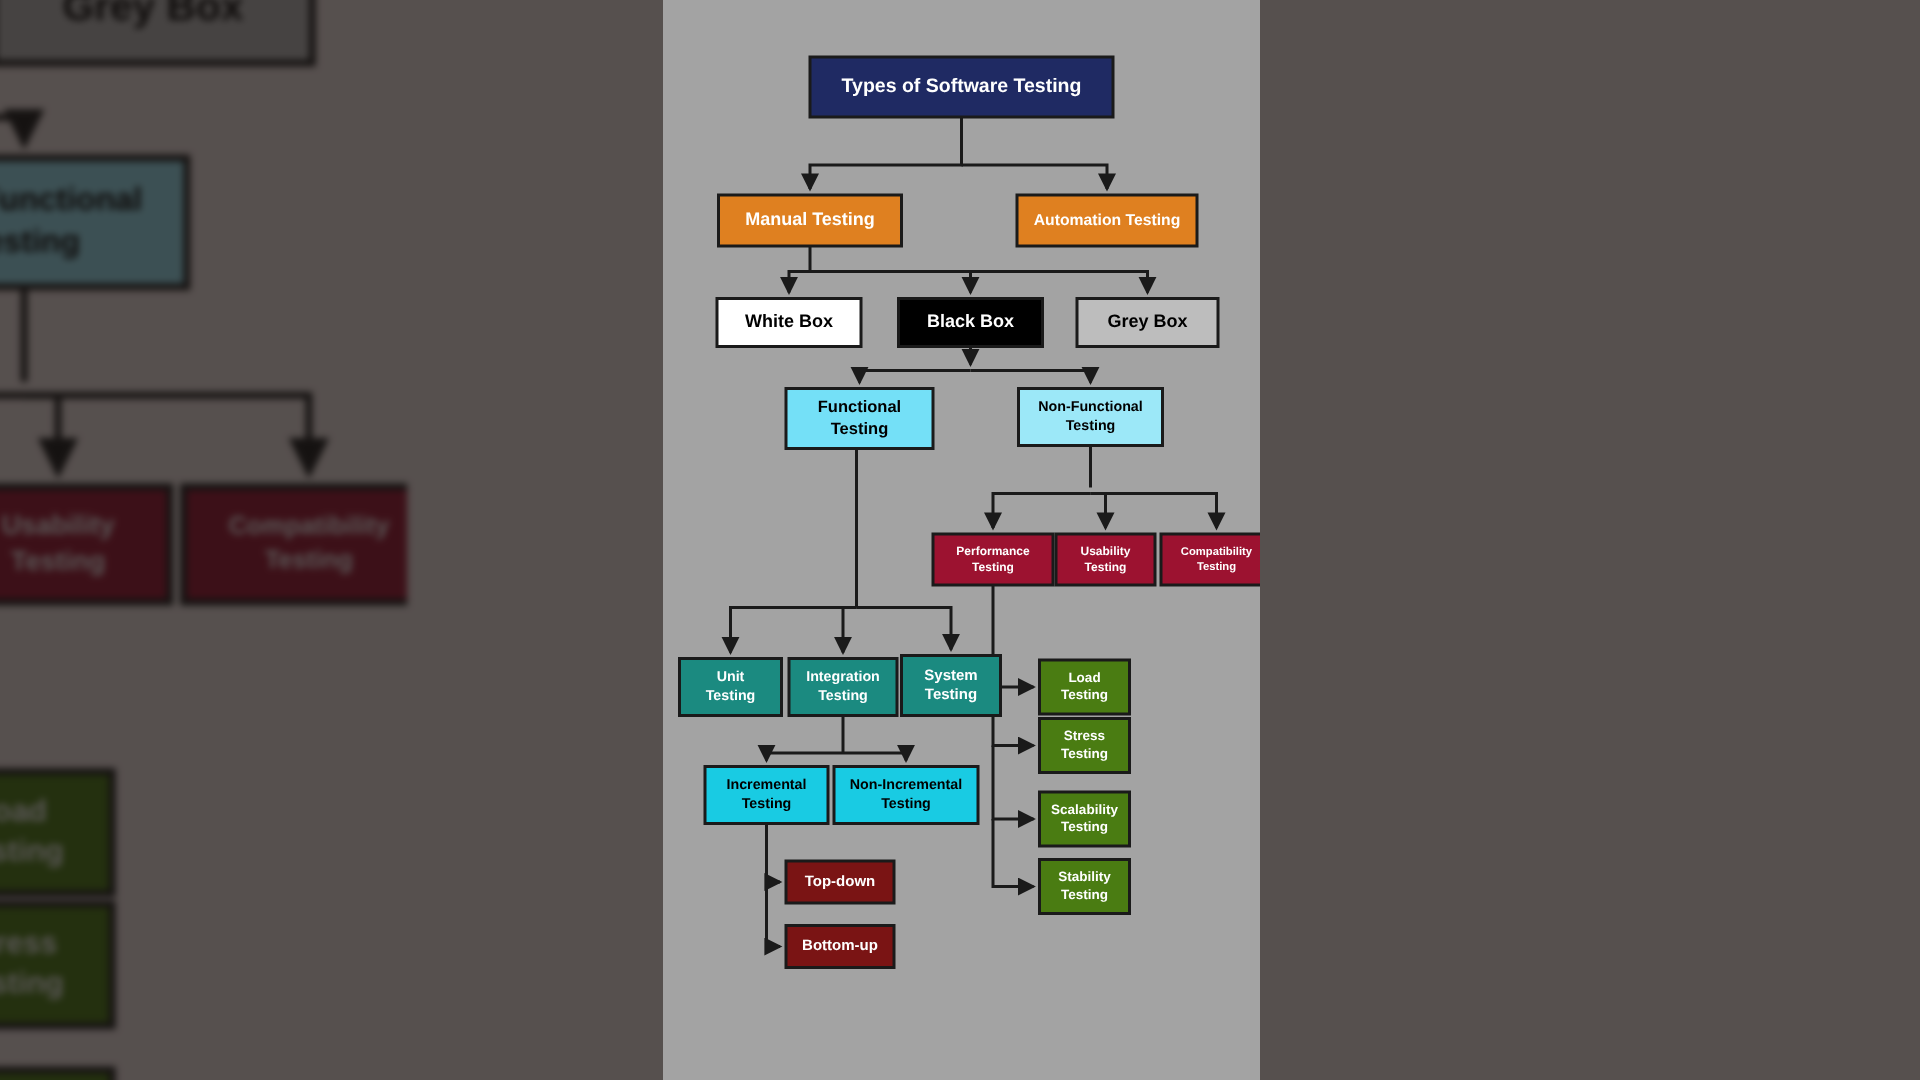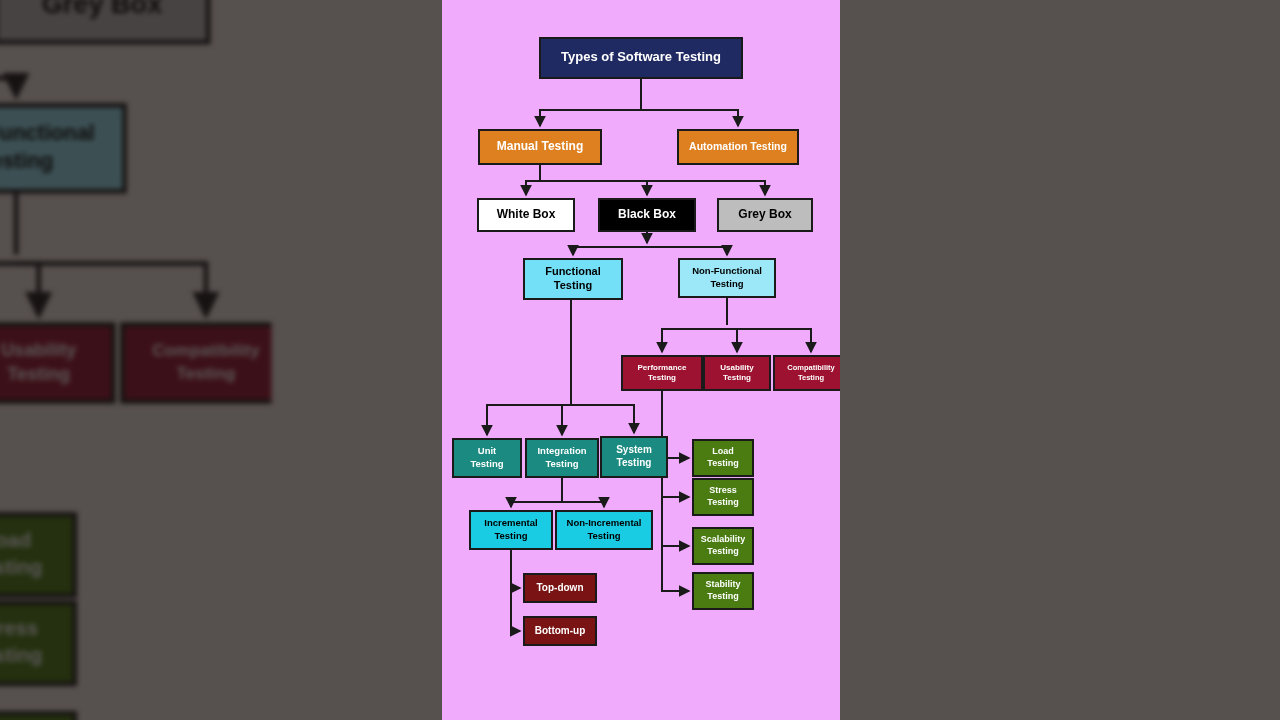--- a/index.html
+++ b/index.html
@@ -24,21 +24,21 @@
     filter:blur(1.1px);
   }
   #backdrop-shade{
     position:absolute;left:0;top:0;width:1280px;height:720px;
     background:rgba(20,16,14,0.70);
   }
 
   
   #panel{
     position:absolute;left:442px;top:0;width:398px;height:720px;
-    background:#f0abfc;overflow:hidden;
+    background:#a3a3a3;overflow:hidden;
   }
   #panel .inner{position:absolute;left:0;top:0;width:398px;height:720px;}
 
   svg{display:block;}
   .node-rect{stroke:#1a1a1a;stroke-width:2;}
   .lbl{font-family:"Liberation Sans", sans-serif;font-weight:bold;text-anchor:middle;dominant-baseline:middle;}
   .edge{stroke:#1a1a1a;stroke-width:2;fill:none;}
 </style>
 </head>
 <body>

